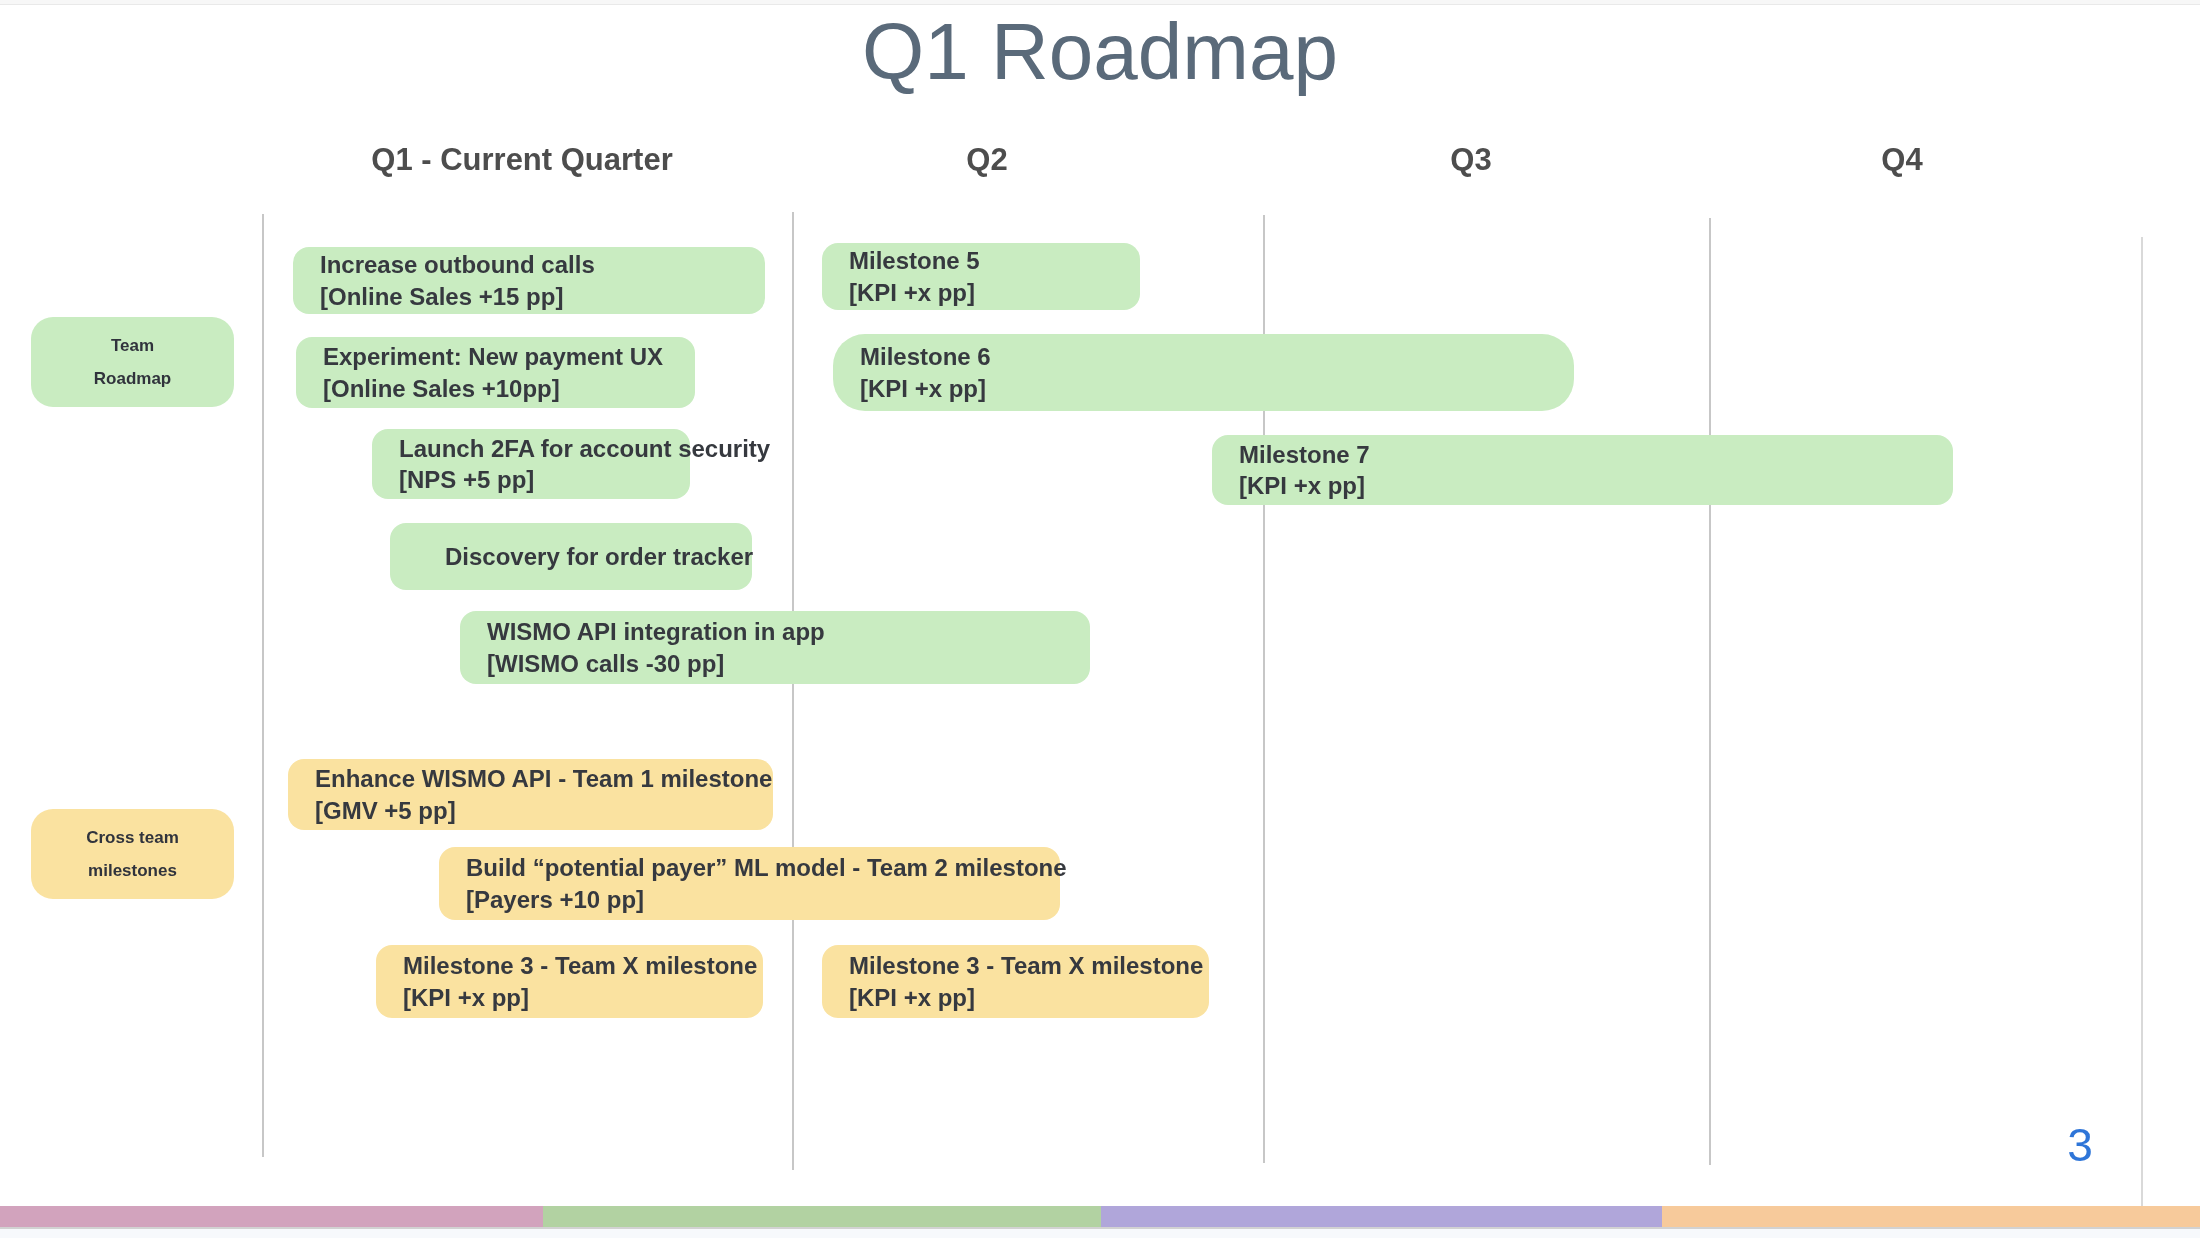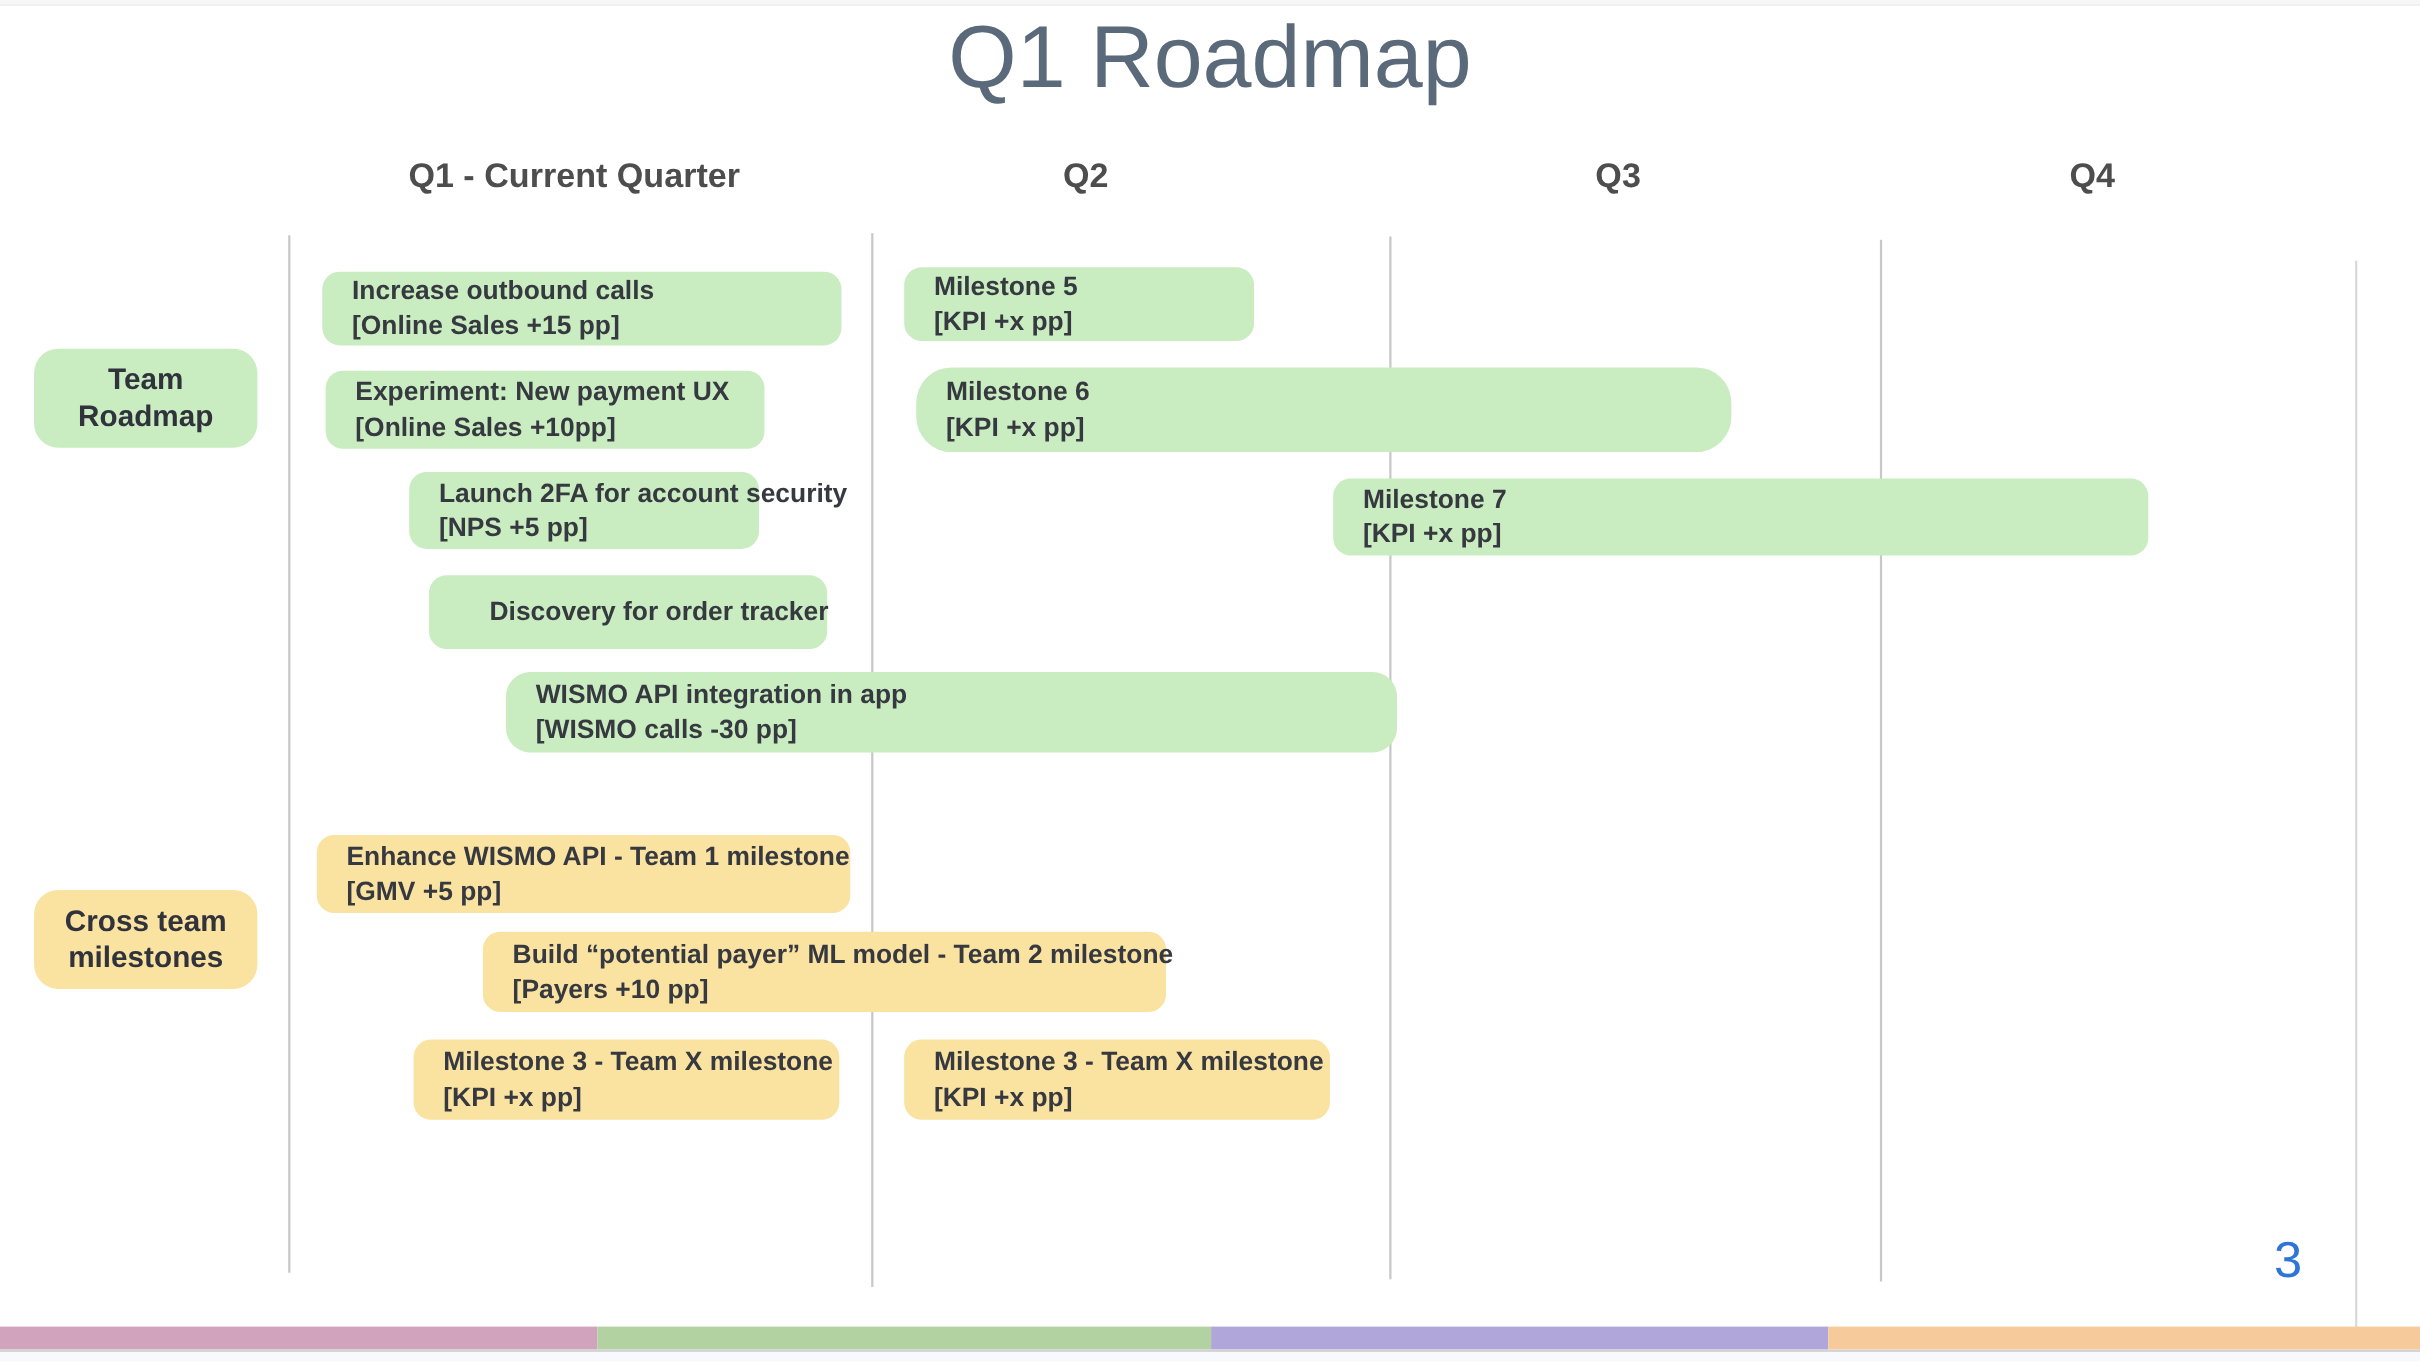--- a/index.html
+++ b/index.html
@@ -17,21 +17,21 @@
   }
   .col-header{
     position:absolute;top:142px;transform:translateX(-50%);
     font-size:31px;font-weight:700;color:#4d4d4d;white-space:nowrap;
   }
   .vline{position:absolute;width:2px;background:#c7c7c7;}
   .vline.light{background:#d9d9d9;}
   .lane-label{
     position:absolute;width:203px;height:90px;border-radius:22px;
     display:flex;flex-direction:column;align-items:center;justify-content:center;
-    font-size:27px;font-weight:700;line-height:33px;color:#30333c;text-align:left;
+    font-size:17px;font-weight:700;line-height:33px;color:#30333c;text-align:left;
   }
   .item{
     position:absolute;border-radius:16px;box-sizing:border-box;
     display:flex;flex-direction:column;justify-content:center;
     padding-left:27px;padding-right:24px;
     font-size:24px;font-weight:700;line-height:31.5px;color:#36393f;
     white-space:nowrap;
   }
   .green{background:#c9ecc1;}
   .yellow{background:#fae2a0;}
@@ -92,21 +92,21 @@
 
   <div class="item green" style="left:372px;top:429px;width:318px;height:70px;">
     <div>Launch 2FA for account security</div>
     <div>[NPS +5 pp]</div>
   </div>
 
   <div class="item green" style="left:390px;top:523px;width:362px;height:67px;padding-left:55px;">
     <div>Discovery for order tracker</div>
   </div>
 
-  <div class="item green" style="left:460px;top:611px;width:810px;height:73px;border-radius:22px;">
+  <div class="item green" style="left:460px;top:611px;width:630px;height:73px;">
     <div>WISMO API integration in app</div>
     <div>[WISMO calls -30 pp]</div>
   </div>
 
   <div class="item green" style="left:822px;top:243px;width:318px;height:67px;">
     <div>Milestone 5</div>
     <div>[KPI +x pp]</div>
   </div>
 
   <div class="item green" style="left:833px;top:334px;width:741px;height:77px;border-radius:32px;">

